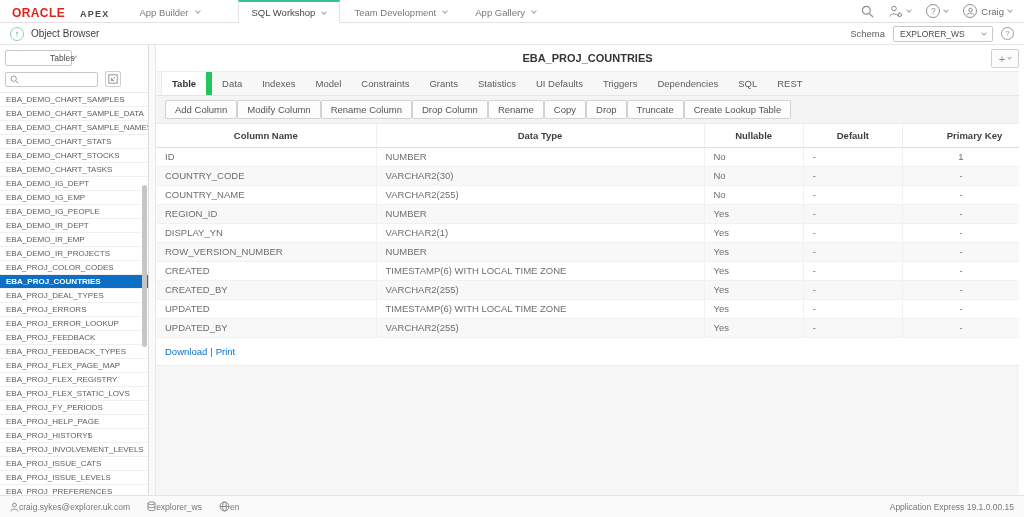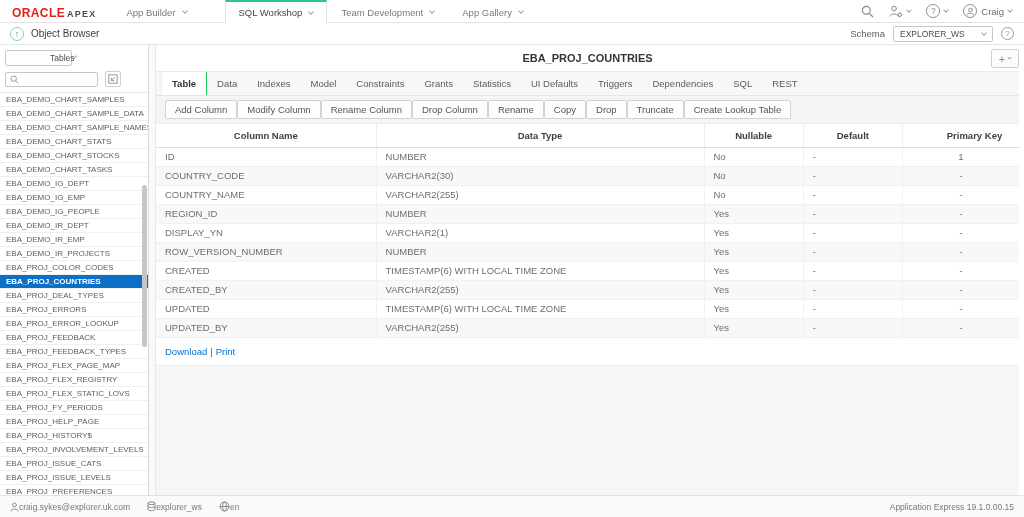--- a/index.html
+++ b/index.html
@@ -3,21 +3,21 @@
 <meta charset="utf-8">
 <style>
   * { margin:0; padding:0; box-sizing:border-box; }
   html,body { width:1024px; height:517px; overflow:hidden; background:#fff;
     font-family:"Liberation Sans", sans-serif; color:#4a4a4a; }
   [data-interactable="true"] { cursor:pointer; }
 
   
   .topbar { height:23px; display:flex; align-items:stretch; background:#fff;
     border-bottom:1px solid #e2e2e2; }
-  .logo { display:flex; align-items:center; gap:2px; padding:4px 16px 0 12px; }
+  .logo { display:flex; align-items:center; gap:15px; padding:4px 16px 0 12px; }
   .logo-oracle { color:#e2231a; font-weight:bold; font-size:12px; letter-spacing:.4px; }
   .logo-apex { color:#4a4a4a; font-size:9px; font-weight:bold; letter-spacing:1.2px; padding-top:1px; }
   .nav { display:flex; align-items:stretch; }
   .nav-tab { display:flex; align-items:center; gap:7px; padding:0 13px; font-size:9.5px;
     color:#797979; border-top:2px solid transparent; border-left:1px solid transparent;
     border-right:1px solid transparent; }
   .nav-tab.active { border-top:2px solid #2ec48c; border-left-color:#e4e4e4;
     border-right-color:#e4e4e4; background:#fff; color:#454545; margin-bottom:-1px;margin-left:24px; }
   .chev { display:inline-block; width:4px; height:4px; border-right:1px solid #a3a3a3;
     border-bottom:1px solid #a3a3a3; transform:rotate(45deg); margin-top:-2px; }
@@ -72,21 +72,21 @@
   .panel-title { font-size:11px; font-weight:bold; color:#353535; }
   .add-btn { position:absolute; right:0; top:4px; height:19px; width:28px;
     border:1px solid #cfcfcf; border-radius:2px; background:#fcfcfc; color:#8a8a8a;
     display:flex; align-items:center; justify-content:center; gap:3px; font-size:11px; }
   .add-btn .chev { width:3px; height:3px; }
 
   .tab-strip { height:24px; background:#f7f7f7; border-bottom:1px solid #e5e5e5;
     display:flex; padding-left:5px; }
   .tab { padding:0 10px; line-height:23px; font-size:9.5px; color:#5c5c5c; }
   .tab.active { background:#fff; font-weight:bold; color:#333;
-    border-left:1px solid #ededed; border-right:1px solid #22c55e; }
+    border-left:1px solid #ededed; border-right:6px solid #22c55e; }
 
   .btn-row { background:#f4f4f4; border-bottom:1px solid #ececec;
     padding:4px 0 4px 9px; display:flex; gap:0; }
   .btn { height:19px; padding:0 9px; font-size:9.5px; color:#555; background:#fdfdfd;
     border:1px solid #d2d2d2; border-radius:2px; font-family:"Liberation Sans", sans-serif; }
 
   table.data-table { width:100%; border-collapse:collapse; table-layout:fixed; }
   .data-table th { height:23px; font-size:9.5px; font-weight:bold; color:#3f3f3f;
     text-align:center; border-bottom:1px solid #dedede; border-right:1px solid #efefef;
     background:#fff; }

